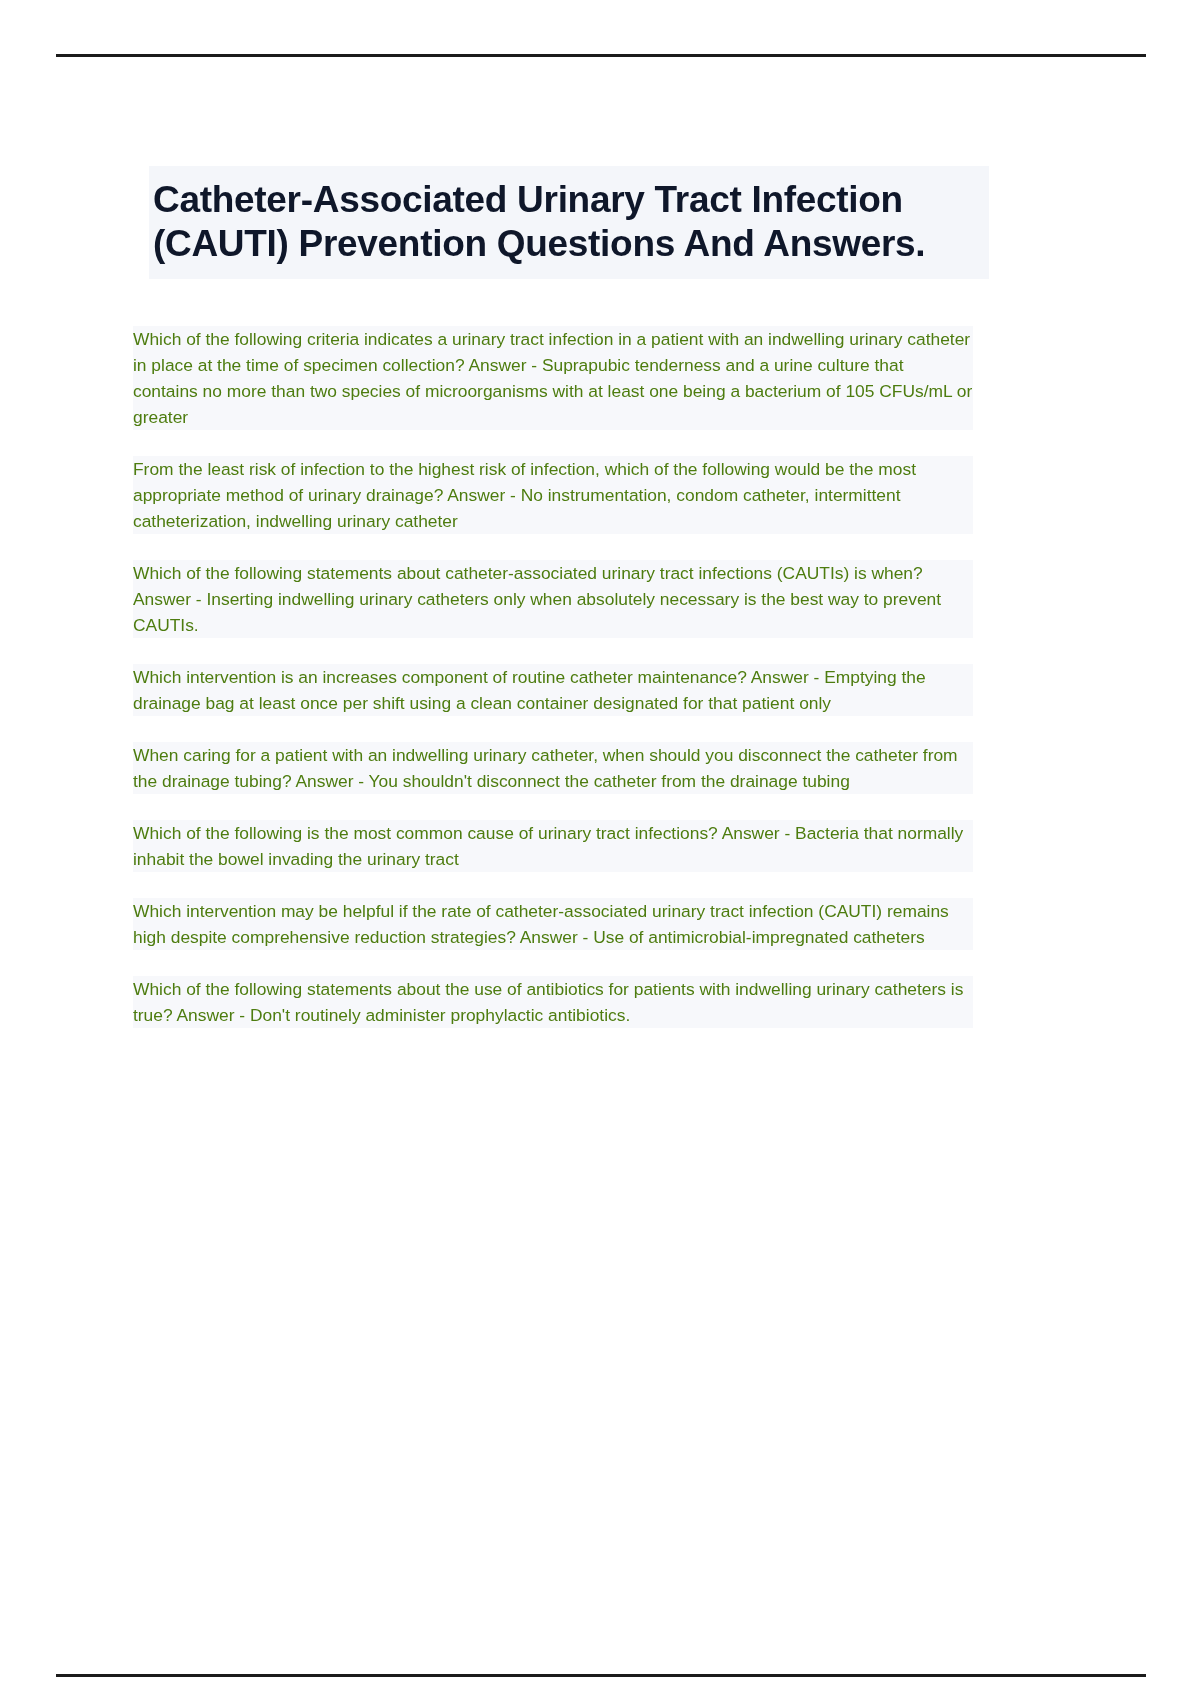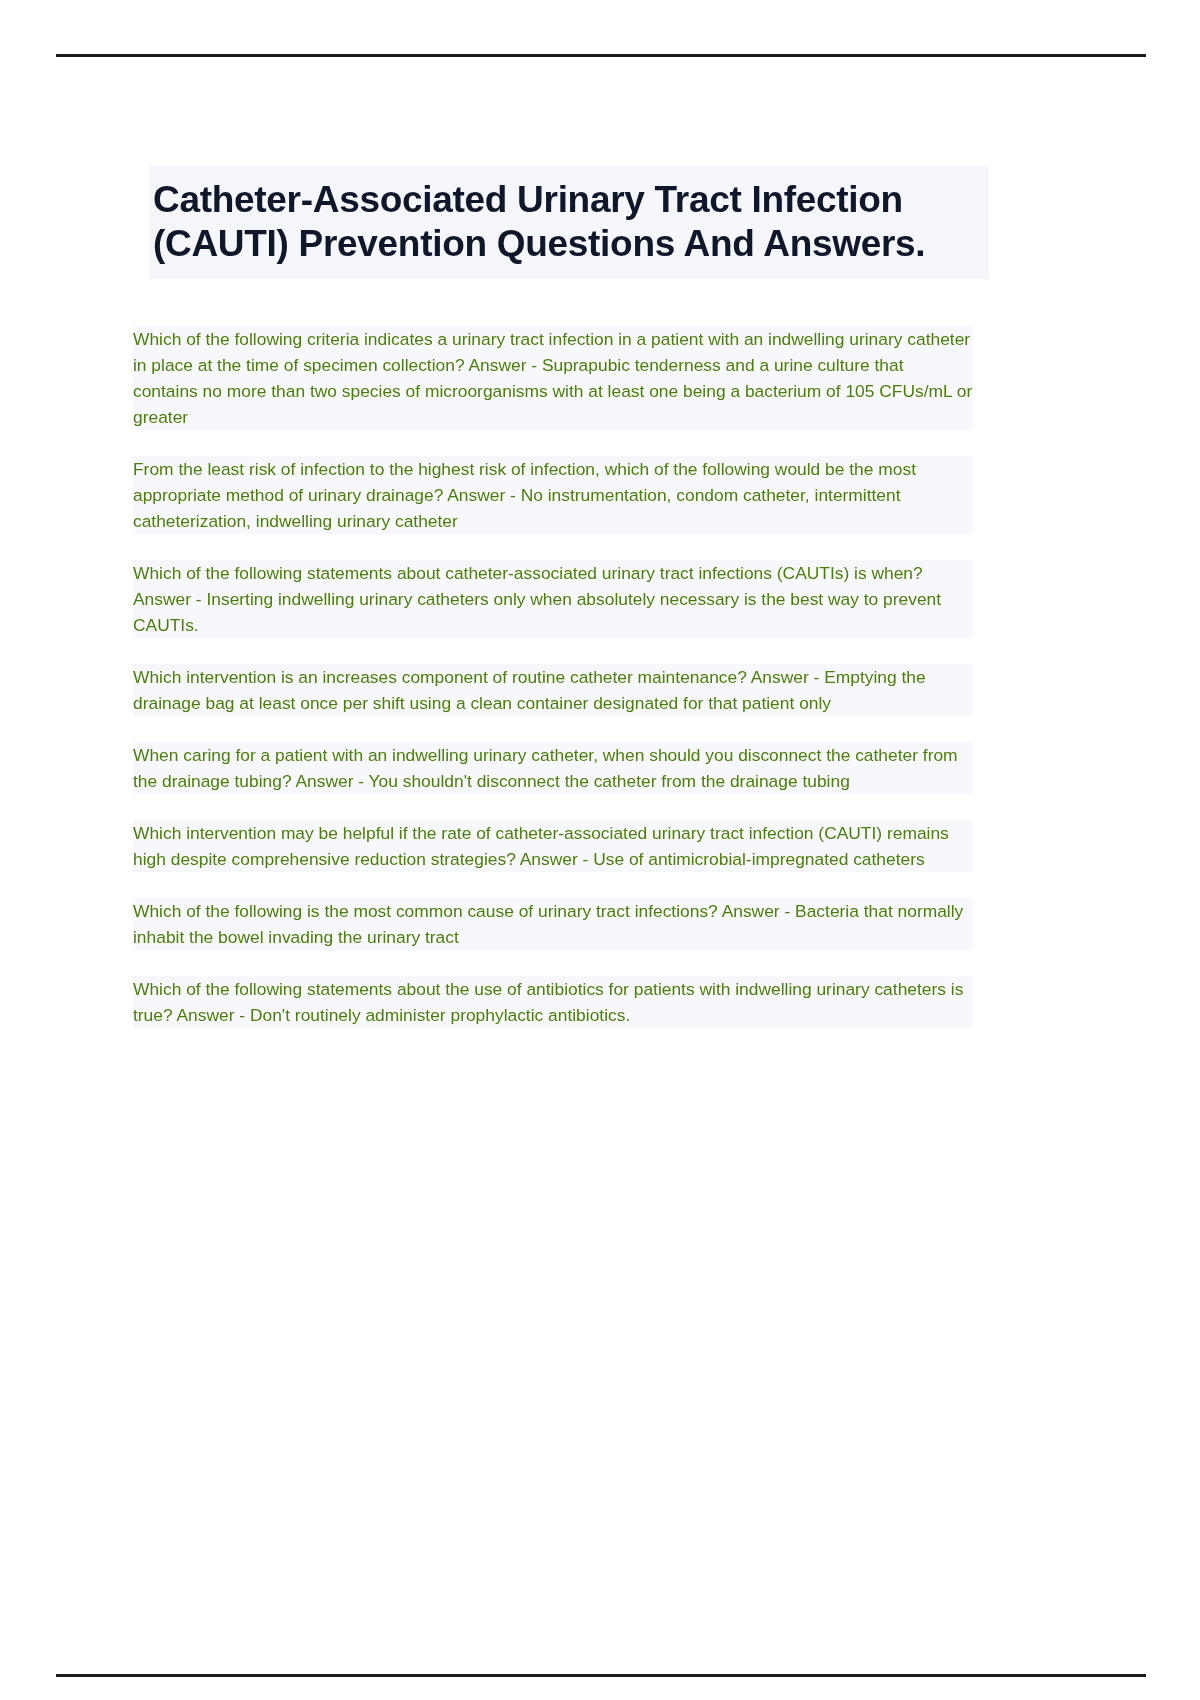--- a/index.html
+++ b/index.html
@@ -86,22 +86,22 @@
   <div class="content">
 
     <h1 class="doc-title">Catheter-Associated Urinary Tract Infection (CAUTI) Prevention Questions And Answers.</h1>
 
     <ul class="qa-list">
       <li class="qa-item"><span class="qa-text">Which of the following criteria indicates a urinary tract infection in a patient with an indwelling urinary catheter in place at the time of specimen collection? Answer - Suprapubic tenderness and a urine culture that contains no more than two species of microorganisms with at least one being a bacterium of 105 CFUs/mL or greater</span></li>
       <li class="qa-item"><span class="qa-text">From the least risk of infection to the highest risk of infection, which of the following would be the most appropriate method of urinary drainage? Answer - No instrumentation, condom catheter, intermittent catheterization, indwelling urinary catheter</span></li>
       <li class="qa-item"><span class="qa-text">Which of the following statements about catheter-associated urinary tract infections (CAUTIs) is when? Answer - Inserting indwelling urinary catheters only when absolutely necessary is the best way to prevent CAUTIs.</span></li>
       <li class="qa-item"><span class="qa-text">Which intervention is an increases component of routine catheter maintenance? Answer - Emptying the drainage bag at least once per shift using a clean container designated for that patient only</span></li>
       <li class="qa-item"><span class="qa-text">When caring for a patient with an indwelling urinary catheter, when should you disconnect the catheter from the drainage tubing? Answer - You shouldn't disconnect the catheter from the drainage tubing</span></li>
+      <li class="qa-item"><span class="qa-text">Which of the following is the most common cause of urinary tract infections? Answer - Bacteria that normally inhabit the bowel invading the urinary tract</span></li>
       <li class="qa-item"><span class="qa-text">Which intervention may be helpful if the rate of catheter-associated urinary tract infection (CAUTI) remains high despite comprehensive reduction strategies? Answer - Use of antimicrobial-impregnated catheters</span></li>
-      <li class="qa-item"><span class="qa-text">Which of the following is the most common cause of urinary tract infections? Answer - Bacteria that normally inhabit the bowel invading the urinary tract</span></li>
       <li class="qa-item"><span class="qa-text">Which of the following statements about the use of antibiotics for patients with indwelling urinary catheters is true? Answer - Don't routinely administer prophylactic antibiotics.</span></li>
     </ul>
 
   </div>
 
   <div class="rule rule-bottom"></div>
 
 </div>
 
 </body></html>

